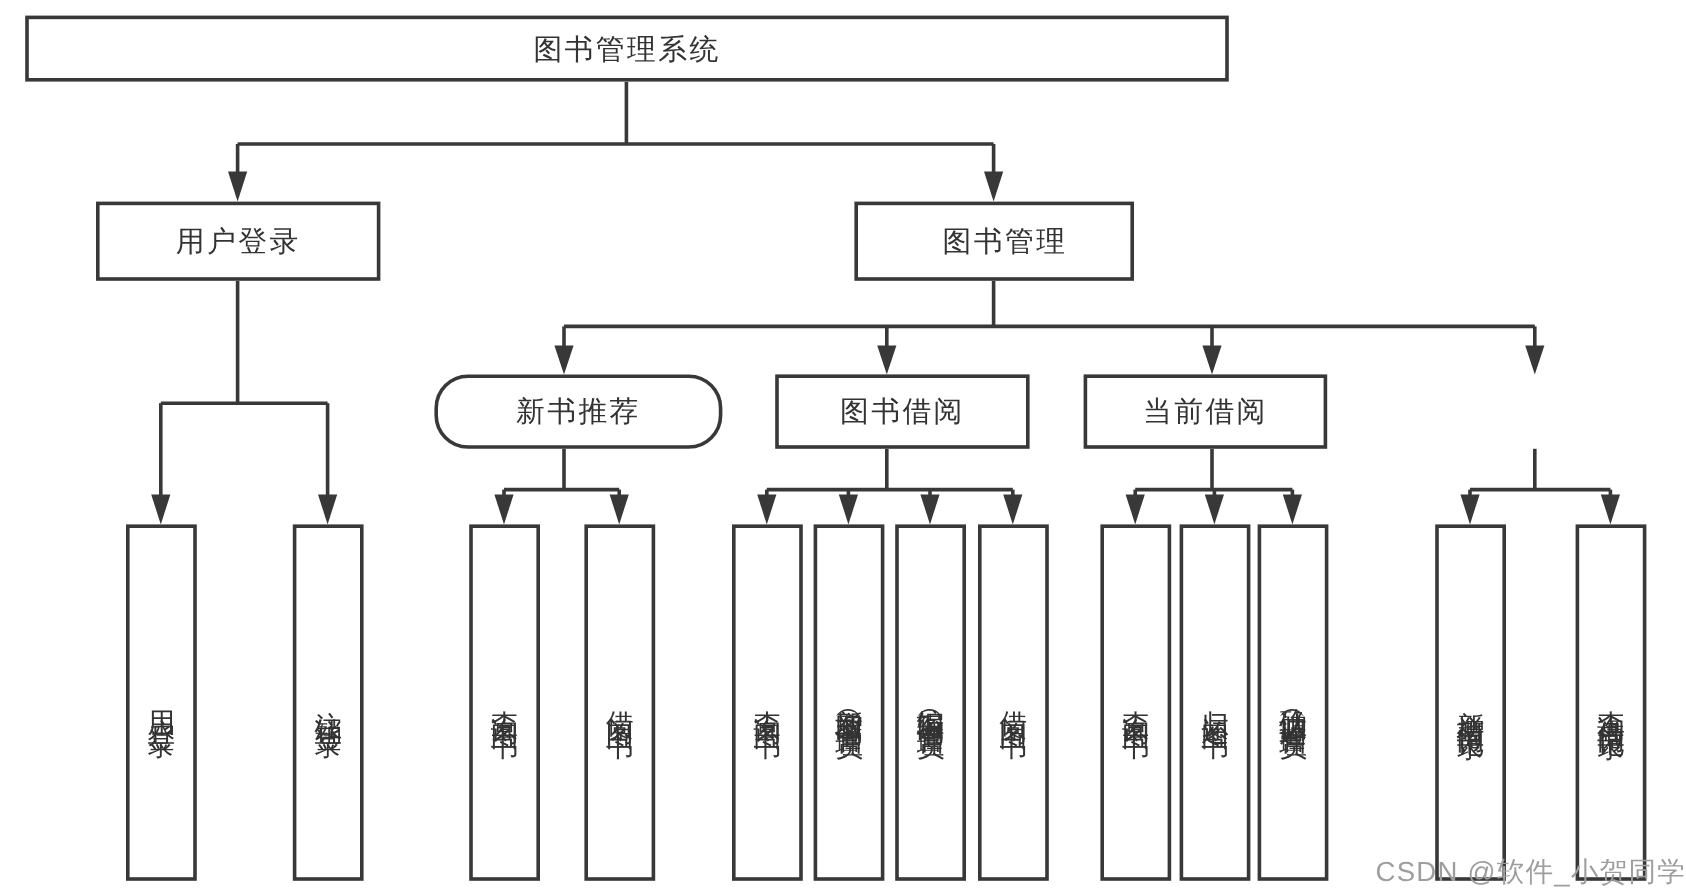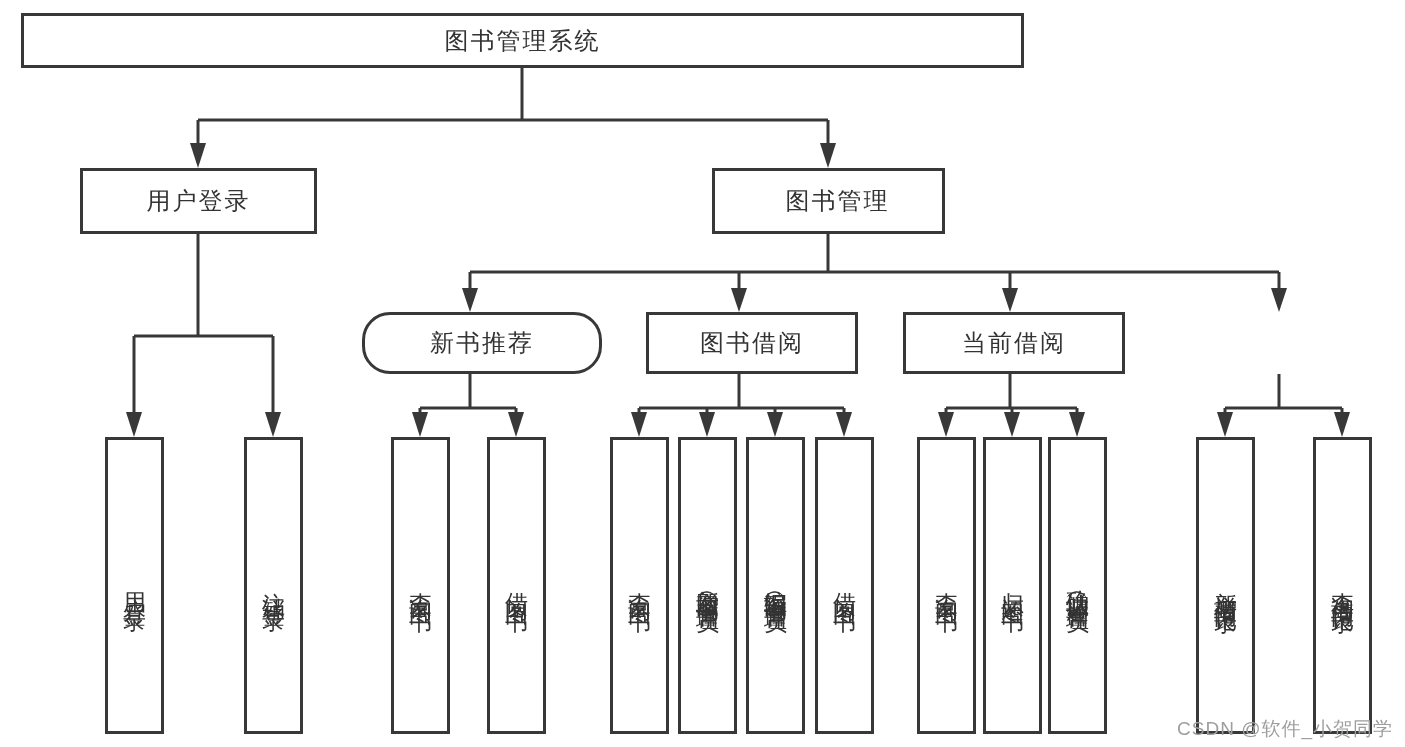--- a/index.html
+++ b/index.html
@@ -30,33 +30,33 @@
   .v-node{
     writing-mode:vertical-rl;
     font-size:23px;letter-spacing:6px;line-height:1;
     text-align:center;
   }
   .root-node{left:21px;top:13px;width:1003px;height:55px;}
   .n-user-login{left:80px;top:168px;width:237px;height:66px;}
   .n-book-mgmt{left:712px;top:168px;width:233px;height:66px;padding-left:18px;}
   .n-new-book{left:362px;top:312px;width:240px;height:62px;border-radius:28px;}
   .n-book-borrow{left:646px;top:312px;width:212px;height:62px;}
-  .n-current-borrow{left:903px;top:312px;width:222px;height:62px;font-family:Liberation Mono, monospace;}
+  .n-current-borrow{left:903px;top:312px;width:203px;height:62px;font-family:Liberation Mono, monospace;}
   .n-borrow-record{left:1173px;top:312px;width:212px;height:62px;}
   .leaf{top:437px;width:59px;height:297px;}
   .leaf-1{left:105px;}  .leaf-2{left:244px;}
   .leaf-3{left:391px;}  .leaf-4{left:487px;}
   .leaf-5{left:610px;}  .leaf-6{left:678px;letter-spacing:3px;}
   .leaf-7{left:746px;letter-spacing:3px;}  .leaf-8{left:815px;}
   .leaf-9{left:917px;}  .leaf-10{left:983px;}
   .leaf-11{left:1048px;letter-spacing:3px;} .leaf-12{left:1196px;letter-spacing:4px;}
   .leaf-13{left:1313px;letter-spacing:4px;}
   .watermark{
-    position:absolute;right:12px;bottom:5px;
-    font-size:19px;color:var(--watermark);
+    position:absolute;right:0;bottom:5px;
+    font-size:23px;color:var(--watermark);
     letter-spacing:1px;white-space:nowrap;
   }
 </style>
 </head>
 <body>
 
 <div class="stage">
 
   <svg class="connector-layer" viewBox="0 0 1405 747">
 

